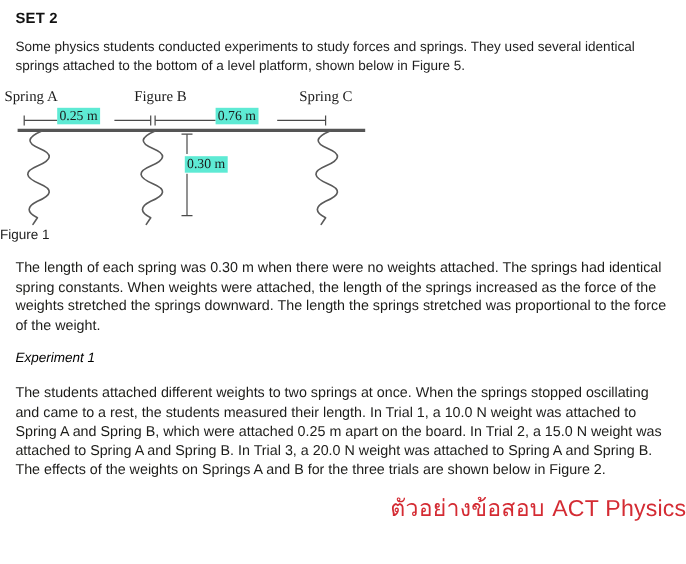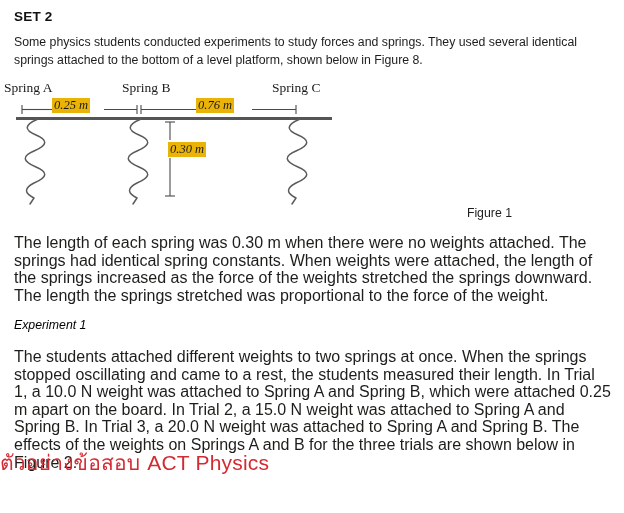--- a/index.html
+++ b/index.html
@@ -67,44 +67,43 @@
   .lbl-a { left: 4px;  top: 2px; }
   .lbl-b { left: 122px; top: 2px; }
   .lbl-c { left: 272px; top: 2px; }
 
   .dim-text {
     position: absolute;
     font-family: "Liberation Serif", serif;
     font-size: 12.5px;
     color: #1a1a1a;
     white-space: nowrap;
-    background: #eab308;
+    background: #5eead4;
     padding: 0 2px;
-    font-style: italic;
   }
   .dim-025 { left: 52px;  top: 20px; }
   .dim-050 { left: 196px; top: 20px; }
   .dim-030 { left: 148px; top: 64px; margin-left: 20px; }
 
   .fig-caption {
     position: absolute;
     left: 0;
     top: 206px;
     width: 512px;
-    text-align: right;
+    text-align: left;
     font-size: 12.3px;
     color: #1d1d1d;
   }
 
   
   .para {
     position: absolute;
     left: 14px;
     width: 598px;
-    font-size: 16px;
+    font-size: 13px;
     line-height: 17.6px;
     color: #1d1d1a;
     text-align: left;
   }
   .para-1 { top: 234px; }
 
   .exp-heading {
     position: absolute;
     left: 14px;
     top: 318px;
@@ -113,38 +112,38 @@
     color: #000000;
   }
 
   .para-2 { top: 348px; }
 
   .watermark {
     position: absolute;
     left: 0;
     top: 449px;
     width: 624px;
-    text-align: left;
+    text-align: right;
     font-size: 21px;
     line-height: 27px;
     color: #d42b33;
     letter-spacing: 0.2px;
     white-space: nowrap;
   }
   .watermark .thai { font-family: "DejaVu Sans", sans-serif; }
   .watermark .latin { font-family: "Liberation Sans", sans-serif; }
 </style>
 </head>
 <body>
 
 <div class="page">
 
   <div class="set-title">SET 2</div>
 
-  <div class="intro">Some physics students conducted experiments to study forces and springs. They used several identical springs attached to the bottom of a level platform, shown below in Figure 8.</div>
+  <div class="intro">Some physics students conducted experiments to study forces and springs. They used several identical springs attached to the bottom of a level platform, shown below in Figure 5.</div>
 
   <div class="figure1">
 
     <svg class="fig-svg" width="624" height="140" viewBox="0 0 624 140">
       <g stroke="#4a4a4a" fill="none" stroke-width="1">
 
         <g>
           <line x1="22" y1="27" x2="22" y2="36" stroke-width="1.1"></line>
           <line x1="22" y1="31.5" x2="52" y2="31.5" stroke-width="1.1"></line>
           <line x1="104" y1="31.5" x2="137" y2="31.5" stroke-width="1.1"></line>
@@ -187,21 +186,21 @@
 
       <g stroke="#4a4a4a" stroke-width="1.1" fill="none">
         <line x1="165" y1="44" x2="175" y2="44"></line>
         <line x1="170" y1="44" x2="170" y2="62"></line>
         <line x1="170" y1="80" x2="170" y2="118"></line>
         <line x1="165" y1="118" x2="175" y2="118"></line>
       </g>
     </svg>
 
     <div class="spring-label lbl-a">Spring A</div>
-    <div class="spring-label lbl-b">Spring B</div>
+    <div class="spring-label lbl-b">Figure B</div>
     <div class="spring-label lbl-c">Spring C</div>
 
     <div class="dim-text dim-025">0.25 m</div>
     <div class="dim-text dim-050">0.76 m</div>
     <div class="dim-text dim-030">0.30 m</div>
   </div>
 
   <div class="fig-caption">Figure 1</div>
 
   <div class="para para-1">The length of each spring was 0.30 m when there were no weights attached. The springs had identical spring constants. When weights were attached, the length of the springs increased as the force of the weights stretched the springs downward. The length the springs stretched was proportional to the force of the weight.</div>

